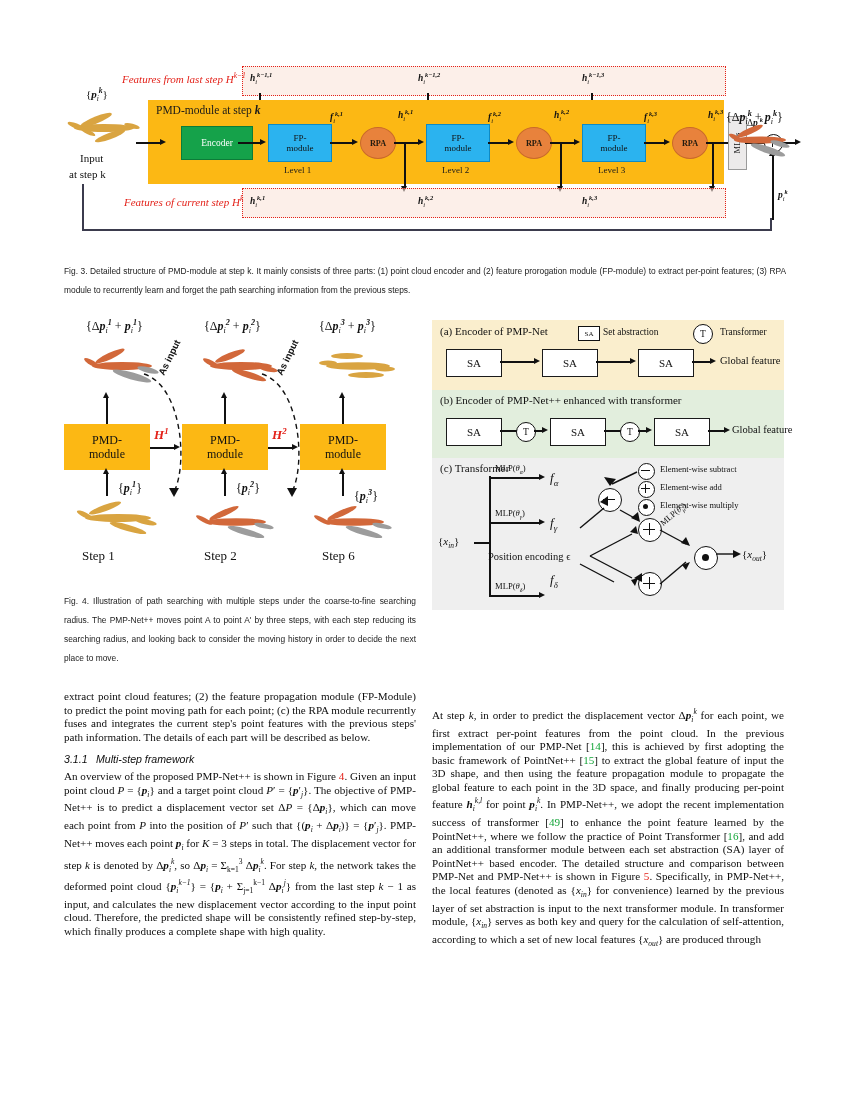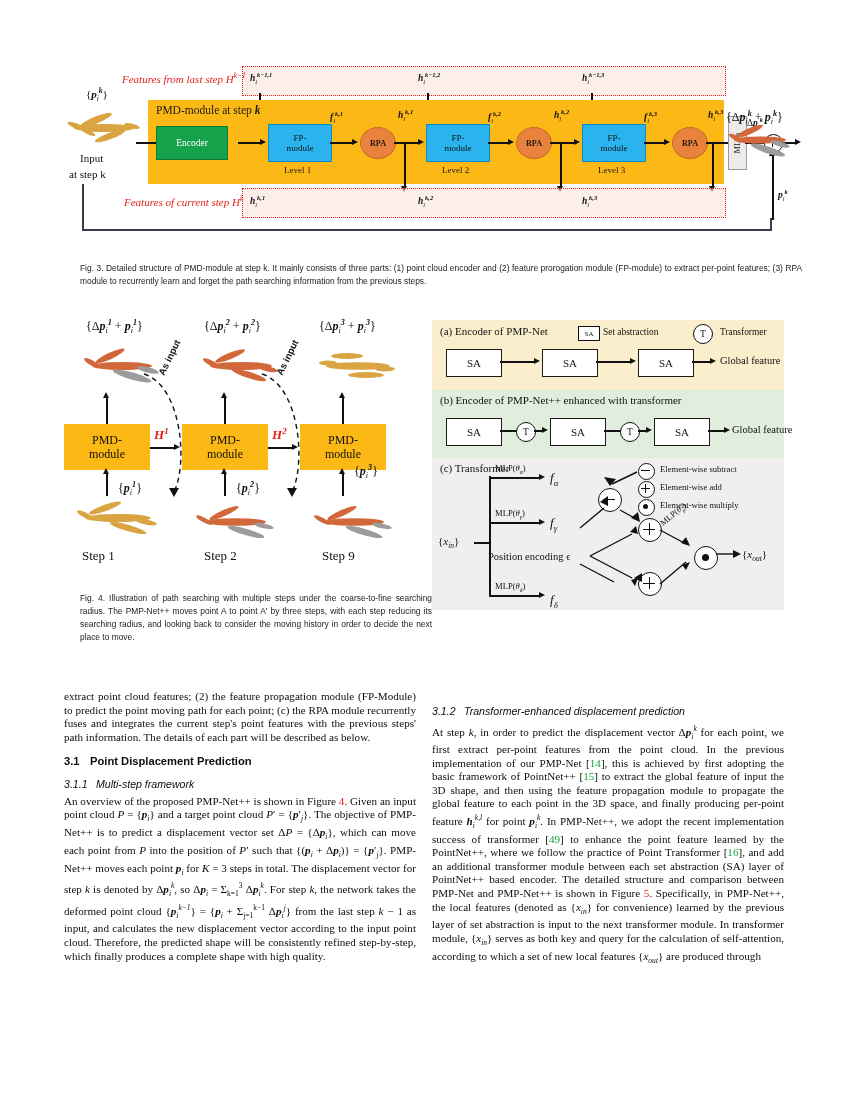--- a/index.html
+++ b/index.html
@@ -19,23 +19,22 @@
     font-size:9.2px;letter-spacing:.15px;color:#1a1a1a;
     display:flex;justify-content:space-between;align-items:baseline;
   }
   .runhead .pg{font-size:9.2px;}
   .latex-e{display:inline-block;transform:translateY(2px) scale(.92);margin:0 -1px;}
   .latex-a{display:inline-block;font-size:.78em;transform:translate(2px,-2.5px);}
 
   
   .cap{
     font-family:"Liberation Sans", sans-serif;
-    font-size:8.4px;line-height:13px;color:#1b1b1b;text-align:justify;
+    font-size:8.4px;line-height:19px;color:#1b1b1b;text-align:justify;
     position:absolute;
-    margin-left:16px;
   }
   .mi{font-style:italic;font-family:"Liberation Serif",serif;}
   .mb{font-weight:bold;font-style:italic;font-family:"Liberation Serif",serif;}
   .sup{font-size:.68em;vertical-align:super;}
   .sub{font-size:.68em;vertical-align:sub;}
 
   
   #fig3{position:absolute;left:64px;top:66px;width:722px;height:180px;}
   #fig3 .band{
     position:absolute;left:84px;top:34px;width:576px;height:84px;
@@ -201,21 +200,21 @@
         <ellipse cx="66" cy="20" rx="8" ry="2.4" transform="rotate(15 66 20)"></ellipse>
         <ellipse cx="22" cy="26" rx="8" ry="2.2" transform="rotate(25 22 26)"></ellipse>
       </g>
     </svg>
     <div class="mlab" style="left:22px;top:20px;font-size:11px;">{<span class="mb">p</span><span class="sub mi">i</span><span class="sup mb">k</span>}</div>
     <div class="mlab" style="left:16px;top:86px;font-size:11px;">Input</div>
     <div class="mlab" style="left:5px;top:102px;font-size:11px;text-align:right;">at step k</div>
 
     <div class="arr arrh" style="left:72px;top:76px;width:26px;"></div>
     <div class="ahead r" style="left:96px;top:72.5px;"></div>
-    <div class="greenbox" style="left:92px;top:60px;width:70px;height:32px;">
+    <div class="greenbox" style="left:117px;top:60px;width:70px;height:32px;">
       <span>Encoder</span>
     </div>
 
     <div class="arr arrh" style="left:174px;top:76px;width:24px;"></div>
     <div class="ahead r" style="left:196px;top:72.5px;"></div>
 
     <div class="bluebox" style="left:204px;top:58px;width:62px;height:36px;">
       <span>FP-</span>
         <span>module</span>
     </div>
@@ -397,21 +396,21 @@
     <div class="arr arrv" style="left:42px;top:156px;height:22px;"></div>
     <div class="ahead u" style="left:38.5px;top:150px;"></div>
     <div class="setlab" style="left:54px;top:162px;">{<span class="mb">p</span><span class="sub mi">i</span><span class="sup mb">1</span>}</div>
 
     <div class="arr arrv" style="left:160px;top:156px;height:22px;"></div>
     <div class="ahead u" style="left:156.5px;top:150px;"></div>
     <div class="setlab" style="left:172px;top:162px;">{<span class="mb">p</span><span class="sub mi">i</span><span class="sup mb">2</span>}</div>
 
     <div class="arr arrv" style="left:278px;top:156px;height:22px;"></div>
     <div class="ahead u" style="left:274.5px;top:150px;"></div>
-    <div class="setlab" style="left:290px;top:145px;">{<span class="mb">p</span><span class="sub mi">i</span><span class="sup mb">3</span>}</div>
+    <div class="setlab" style="left:290px;top:170px;">{<span class="mb">p</span><span class="sub mi">i</span><span class="sup mb">3</span>}</div>
 
     <svg class="plane" style="left:8px;top:176px;" width="90" height="46" viewBox="0 0 90 46">
       <g fill="#d9a441">
         <ellipse cx="46" cy="24" rx="33" ry="4"></ellipse>
         <ellipse cx="33" cy="14" rx="17" ry="3.2" transform="rotate(-20 33 14)"></ellipse>
         <ellipse cx="56" cy="34" rx="19" ry="3.2" transform="rotate(16 56 34)"></ellipse>
         <ellipse cx="13" cy="21" rx="9" ry="2.6" transform="rotate(26 13 21)"></ellipse>
         <ellipse cx="74" cy="28" rx="11" ry="2.6" transform="rotate(12 74 28)"></ellipse>
       </g>
     </svg>
@@ -429,21 +428,21 @@
         <ellipse cx="46" cy="22" rx="30" ry="3.8" fill="#d2683a"></ellipse>
         <ellipse cx="34" cy="13" rx="16" ry="3" transform="rotate(-24 34 13)" fill="#d2683a"></ellipse>
         <ellipse cx="56" cy="32" rx="19" ry="3.2" transform="rotate(16 56 32)" fill="#9c9c9c"></ellipse>
         <ellipse cx="14" cy="20" rx="9" ry="2.4" transform="rotate(28 14 20)" fill="#d2683a"></ellipse>
         <ellipse cx="74" cy="26" rx="10" ry="2.4" transform="rotate(12 74 26)" fill="#9c9c9c"></ellipse>
       </g>
     </svg>
 
     <div class="steplab" style="left:18px;top:230px;">Step 1</div>
     <div class="steplab" style="left:140px;top:230px;">Step 2</div>
-    <div class="steplab" style="left:258px;top:230px;">Step 9</div>
+    <div class="steplab" style="left:258px;top:230px;">Step 6</div>
   </div>
 
   <div class="cap" style="left:64px;top:592px;width:352px;">
     <span>Fig. 4. Illustration of path searching with multiple steps under the coarse-to-fine searching radius. The PMP-Net++ moves point A to point A' by three steps, with each step reducing its searching radius, and looking back to consider the moving history in order to decide the next place to move.</span>
   </div>
 
   <div id="fig5">
     <div class="rowA"></div>
     <div class="rowB"></div>
     <div class="rowC"></div>
@@ -526,21 +525,21 @@
     <div class="f5lab" style="left:118px;top:150px;font-size:13px;"><span class="mi">f</span><span class="sub mi">α</span></div>
 
     <div class="arr arrh" style="left:57px;top:202px;width:52px;"></div>
     <div class="ahead r" style="left:107px;top:198.5px;"></div>
     <div class="f5lab" style="left:63px;top:188px;font-size:8.6px;">MLP(<span class="mi">θ</span><span class="sub mi">γ</span>)</div>
     <div class="f5lab" style="left:118px;top:195px;font-size:13px;"><span class="mi">f</span><span class="sub mi">γ</span></div>
 
     <div class="arr arrh" style="left:57px;top:275px;width:52px;"></div>
     <div class="ahead r" style="left:107px;top:271.5px;"></div>
     <div class="f5lab" style="left:63px;top:261px;font-size:8.6px;">MLP(<span class="mi">θ</span><span class="sub mi">δ</span>)</div>
-    <div class="f5lab" style="left:118px;top:272px;font-size:13px;text-align:right;"><span class="mi">f</span><span class="sub mi">δ</span></div>
+    <div class="f5lab" style="left:118px;top:252px;font-size:13px;text-align:right;"><span class="mi">f</span><span class="sub mi">δ</span></div>
 
     <div class="f5lab" style="left:56px;top:231px;font-size:10.5px;">Position encoding ϵ</div>
 
     <div class="opnode" style="left:166px;top:168px;"></div>
     <div style="position:absolute;left:171px;top:178.5px;width:12px;height:1.3px;background:#111;"></div>
 
     <div class="opnode" style="left:206px;top:198px;"></div>
     <div style="position:absolute;left:211px;top:208.5px;width:12px;height:1.3px;background:#111;"></div>
     <div style="position:absolute;left:216.5px;top:203px;width:1.3px;height:12px;background:#111;"></div>
 
@@ -575,30 +574,24 @@
     </svg>
 
     <div class="f5lab" style="left:226px;top:200px;font-size:8.6px;transform:rotate(-40deg);transform-origin:left top;">MLP(<span class="mi">θ</span><span class="sub mi">μ</span>)</div>
     <div class="f5lab" style="left:310px;top:228px;font-size:11px;">{<span class="mi">x</span><span class="sub mi">out</span>}</div>
   </div>
 
 
   <div class="col" id="colL" style="top:690px;">
     <p>extract point cloud features; (2) the feature propagation module (FP-Module) to predict the point moving path for each point; (c) the RPA module recurrently fuses and integrates the current step's point features with the previous steps' path information. The details of each part will be described as below.</p>
 
-    <div class="h2">
-      <span class="num">3.1</span><span>Point Displacement Prediction</span>
-    </div>
     <div class="h3">
       <span class="num">3.1.1</span><span>Multi-step framework</span>
     </div>
 
     <p>An overview of the proposed PMP-Net++ is shown in Figure <span class="citeR">4</span>. Given an input point cloud <span class="mi">P</span> = {<span class="mb">p</span><span class="sub mi">i</span>} and a target point cloud <span class="mi">P</span>′ = {<span class="mb">p</span>′<span class="sub mi">j</span>}. The objective of PMP-Net++ is to predict a displacement vector set Δ<span class="mi">P</span> = {Δ<span class="mb">p</span><span class="sub mi">i</span>}, which can move each point from <span class="mi">P</span> into the position of <span class="mi">P</span>′ such that {(<span class="mb">p</span><span class="sub mi">i</span> + Δ<span class="mb">p</span><span class="sub mi">i</span>)} = {<span class="mb">p</span>′<span class="sub mi">j</span>}. PMP-Net++ moves each point <span class="mb">p</span><span class="sub mi">i</span> for <span class="mi">K</span> = 3 steps in total. The displacement vector for step <span class="mi">k</span> is denoted by Δ<span class="mb">p</span><span class="sub mi">i</span><span class="sup mi">k</span>, so Δ<span class="mb">p</span><span class="sub mi">i</span> = Σ<span class="sub">k=1</span><span class="sup">3</span> Δ<span class="mb">p</span><span class="sub mi">i</span><span class="sup mi">k</span>. For step <span class="mi">k</span>, the network takes the deformed point cloud {<span class="mb">p</span><span class="sub mi">i</span><span class="sup mi">k−1</span>} = {<span class="mb">p</span><span class="sub mi">i</span> + Σ<span class="sub">j=1</span><span class="sup">k−1</span> Δ<span class="mb">p</span><span class="sub mi">i</span><span class="sup mi">j</span>} from the last step <span class="mi">k</span> − 1 as input, and calculates the new displacement vector according to the input point cloud. Therefore, the predicted shape will be consistently refined step-by-step, which finally produces a complete shape with high quality.</p>
   </div>
 
   <div class="col" id="colR" style="top:705px;">
-    <div class="h3" style="margin-top:0;">
-      <span class="num">3.1.2</span><span>Transformer-enhanced displacement prediction</span>
-    </div>
     <p>At step <span class="mi">k</span>, in order to predict the displacement vector Δ<span class="mb">p</span><span class="sub mi">i</span><span class="sup mi">k</span> for each point, we first extract per-point features from the point cloud. In the previous implementation of our PMP-Net [<span class="cite">14</span>], this is achieved by first adopting the basic framework of PointNet++ [<span class="cite">15</span>] to extract the global feature of input the 3D shape, and then using the feature propagation module to propagate the global feature to each point in the 3D space, and finally producing per-point feature <span class="mb">h</span><span class="sub mi">i</span><span class="sup mi">k,l</span> for point <span class="mb">p</span><span class="sub mi">i</span><span class="sup mi">k</span>. In PMP-Net++, we adopt the recent implementation success of transformer [<span class="cite">49</span>] to enhance the point feature learned by the PointNet++, where we follow the practice of Point Transformer [<span class="cite">16</span>], and add an additional transformer module between each set abstraction (SA) layer of PointNet++ based encoder. The detailed structure and comparison between PMP-Net and PMP-Net++ is shown in Figure <span class="citeR">5</span>. Specifically, in PMP-Net++, the local features (denoted as {<span class="mi">x</span><span class="sub mi">in</span>} for convenience) learned by the previous layer of set abstraction is input to the next transformer module. In transformer module, {<span class="mi">x</span><span class="sub mi">in</span>} serves as both key and query for the calculation of self-attention, according to which a set of new local features {<span class="mi">x</span><span class="sub mi">out</span>} are produced through</p>
   </div>
 
 </div>
 
 </body></html>

